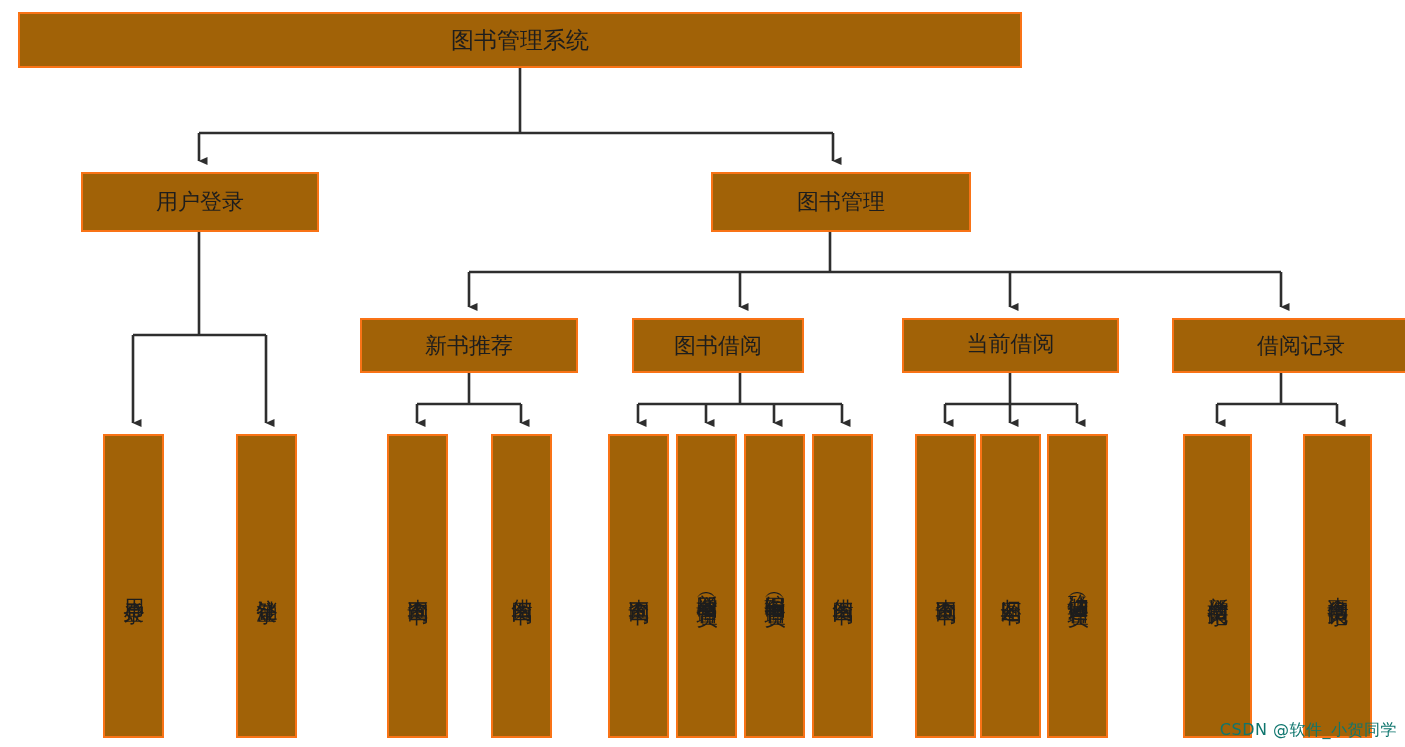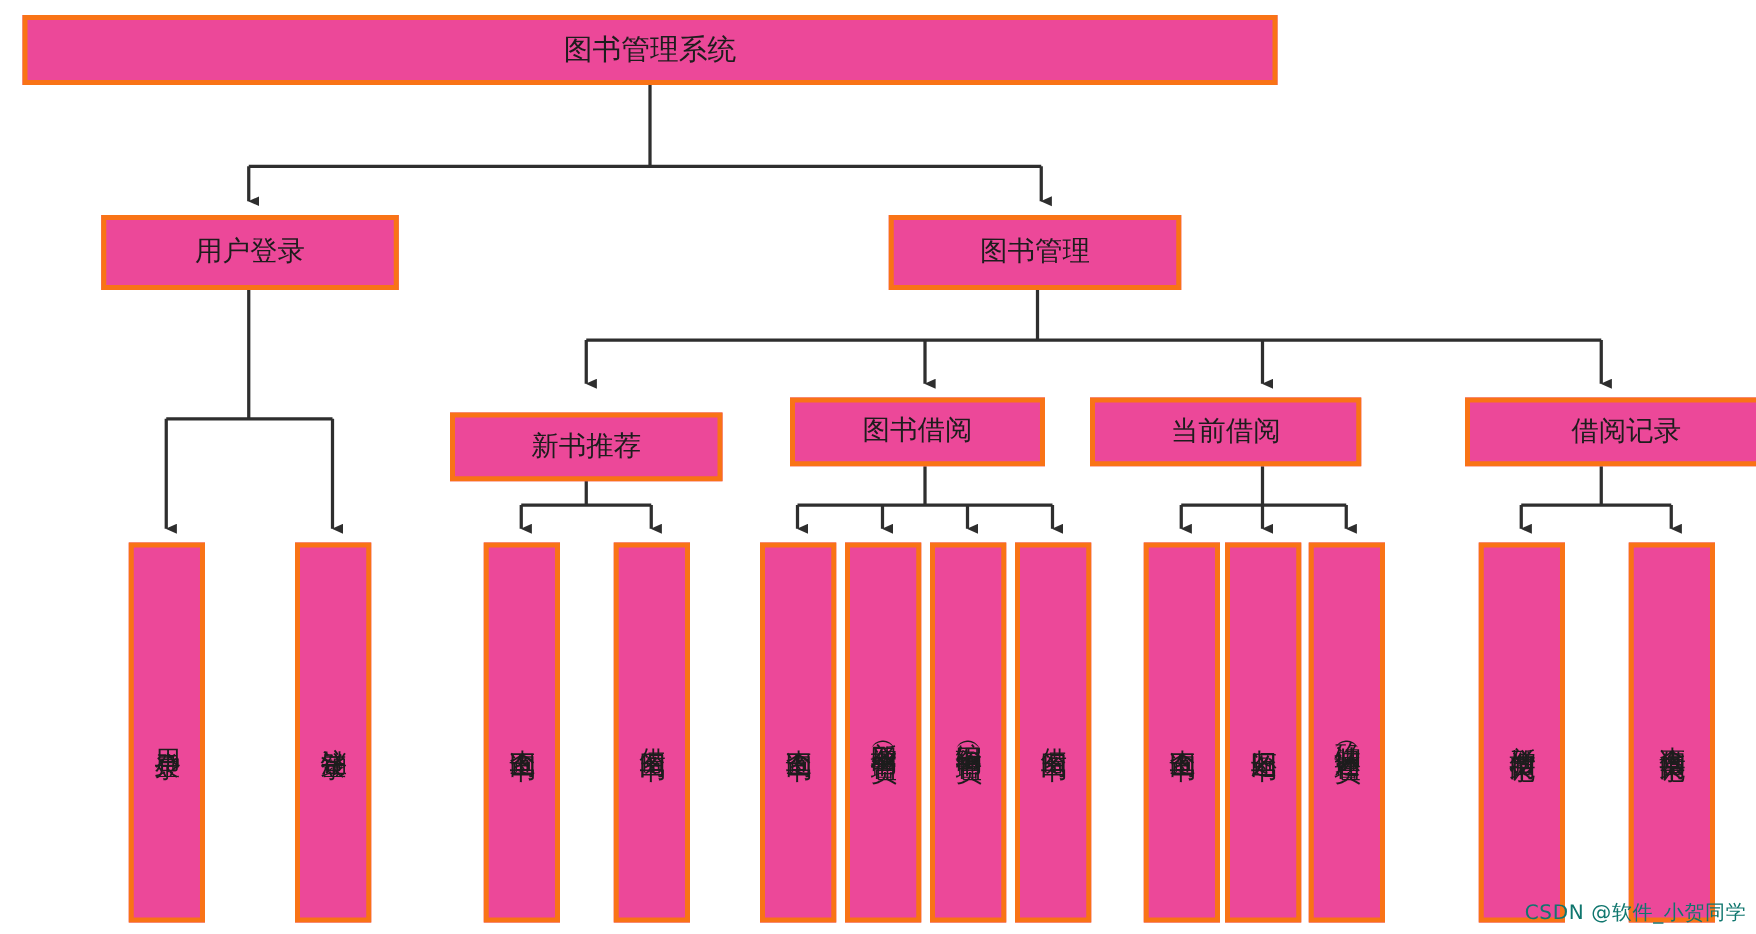--- a/index.html
+++ b/index.html
@@ -22,22 +22,22 @@
     position: absolute;
     left: 0;
     top: 0;
     width: 1405px;
     height: 747px;
     pointer-events: none;
   }
   .node {
     position: absolute;
     box-sizing: border-box;
-    background: #ec4899;
-    border: 4px solid #f97316;
+    background: #a16207;
+    border: 2px solid #f97316;
     display: flex;
     align-items: center;
     justify-content: center;
   }
   .node .node-label {
     color: #1d1d1d;
     text-align: center;
     line-height: 1.25;
     white-space: nowrap;
   }
@@ -128,31 +128,31 @@
     </g>
   </svg>
 
   <div class="node horizontal root" style="left:18px; top:12px; width:1004px; height:56px;">
     <span class="node-label">图书管理系统</span>
   </div>
 
   <div class="node horizontal" style="left:81px; top:172px; width:238px; height:60px;">
     <span class="node-label">用户登录</span>
   </div>
-  <div class="node horizontal" style="left:711px; top:172px; width:234px; height:60px;">
+  <div class="node horizontal" style="left:711px; top:172px; width:260px; height:60px;">
     <span class="node-label">图书管理</span>
   </div>
 
-  <div class="node horizontal" style="left:360px; top:318px; width:218px; height:55px;margin-top:12px;">
+  <div class="node horizontal" style="left:360px; top:318px; width:218px; height:55px;">
     <span class="node-label">新书推荐</span>
   </div>
-  <div class="node horizontal" style="left:632px; top:318px; width:204px; height:55px;font-family:Liberation Mono, monospace;">
+  <div class="node horizontal" style="left:632px; top:318px; width:172px; height:55px;">
     <span class="node-label">图书借阅</span>
   </div>
-  <div class="node horizontal" style="left:872px; top:318px; width:217px; height:55px;">
+  <div class="node horizontal" style="left:902px; top:318px; width:217px; height:55px;font-family:Liberation Mono, monospace;">
     <span class="node-label">当前借阅</span>
   </div>
   <div class="node horizontal" style="left:1172px; top:318px; width:258px; height:55px;">
     <span class="node-label">借阅记录</span>
   </div>
 
   <div class="node leaf" style="left:103px; top:434px; width:61px; height:304px;">
     <span class="node-label">用户登录</span>
   </div>
   <div class="node leaf" style="left:236px; top:434px; width:61px; height:304px;">

